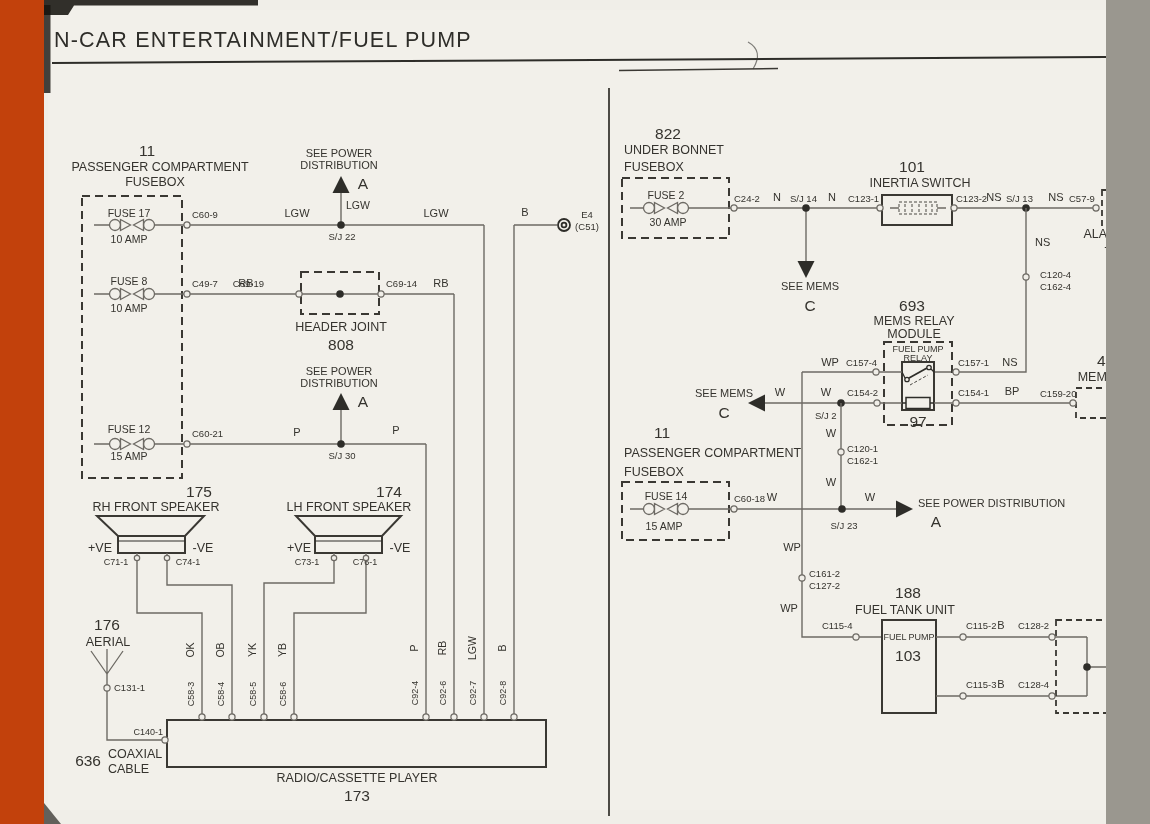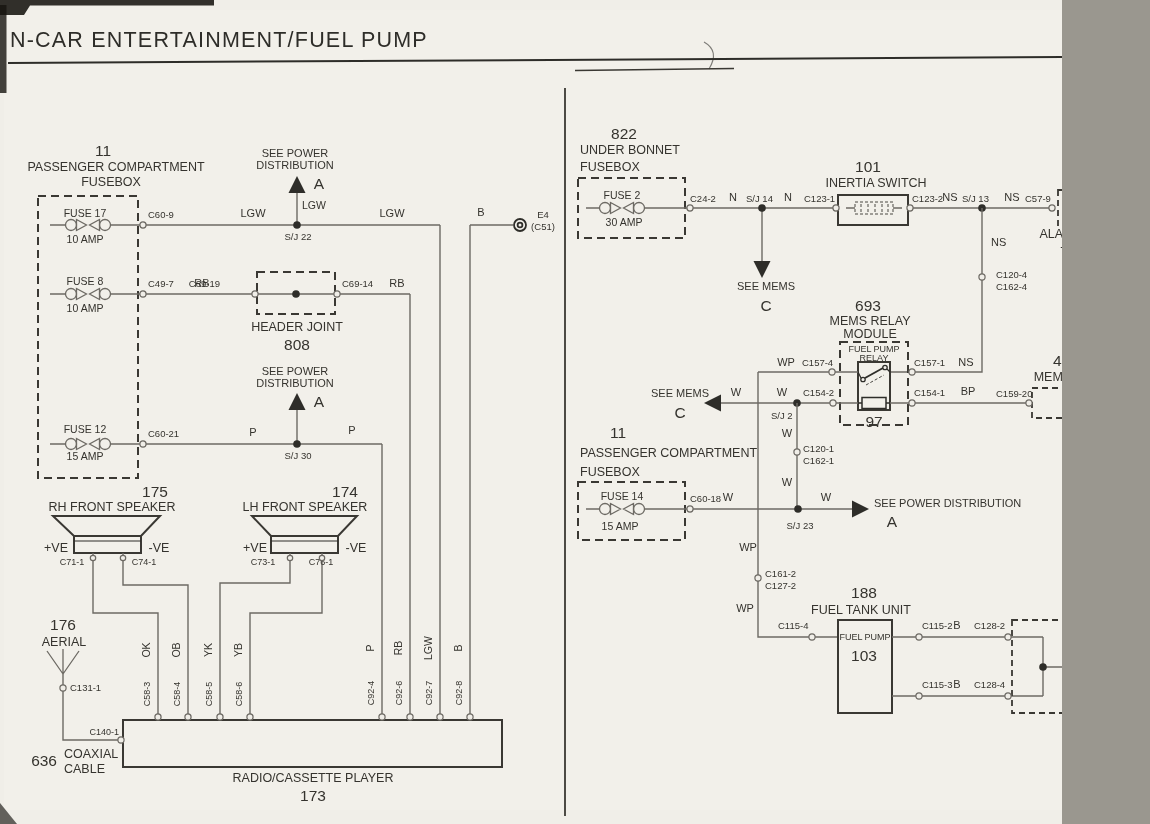--- a/index.html
+++ b/index.html
@@ -1,16 +1,16 @@
 <!DOCTYPE html>
 <html><head>
 <meta charset="utf-8">
 <style>
   html,body{margin:0;padding:0;background:#9a978f;}
-  .stage{width:1062px;height:824px;position:relative;background:#e5e5e5;overflow:hidden;}
+  .stage{width:1062px;height:824px;position:relative;background:#c2410c;overflow:hidden;padding-left:44px;}
   svg{display:block;}
   svg text{font-family:"Liberation Sans",sans-serif;fill:#35332e;}
   .t9{font-size:9px;}
   .t95{font-size:9.5px;}
   .t10{font-size:10.5px;}
   .t11{font-size:11px;}
   .t12{font-size:12.5px;}
   .t13{font-size:13px;}
   .t15{font-size:15.5px;}
   .t21{font-size:21.5px;letter-spacing:1.2px;fill:#2e2d29;}

